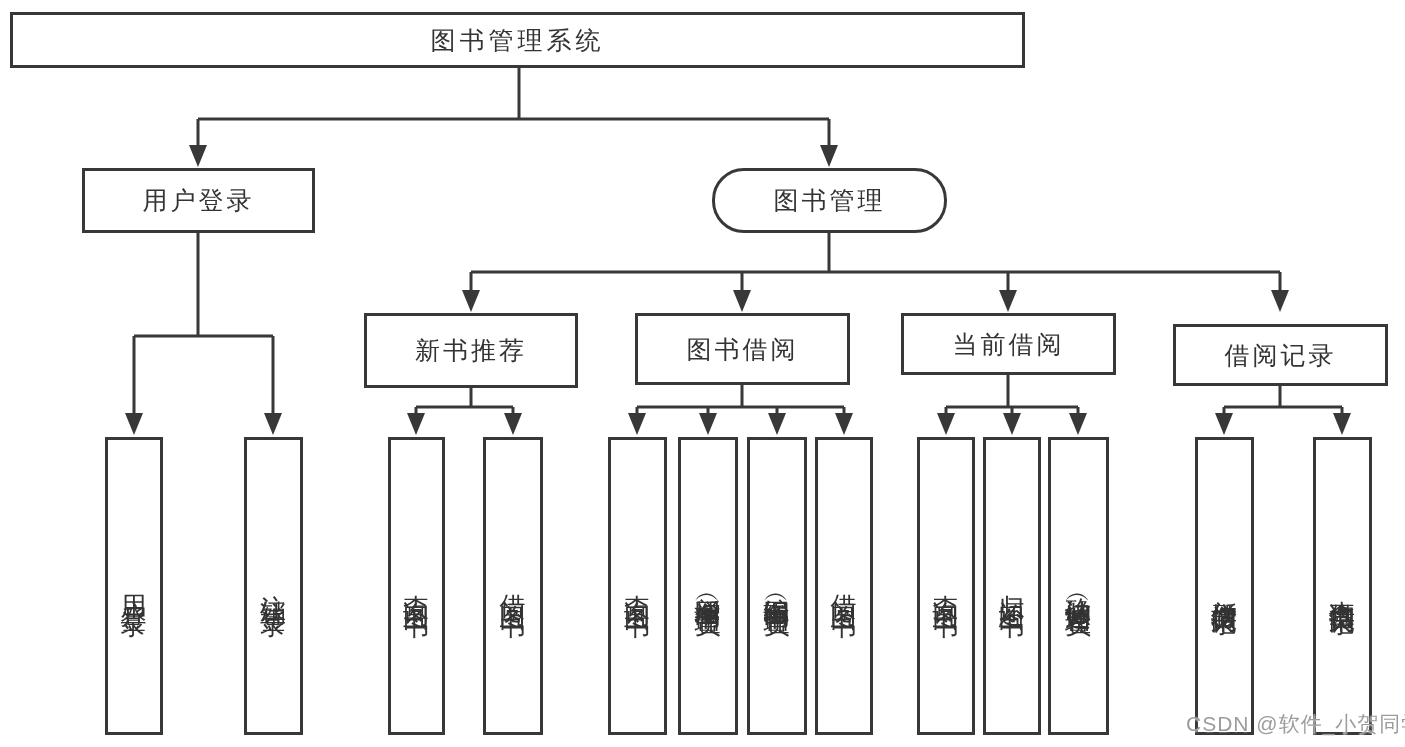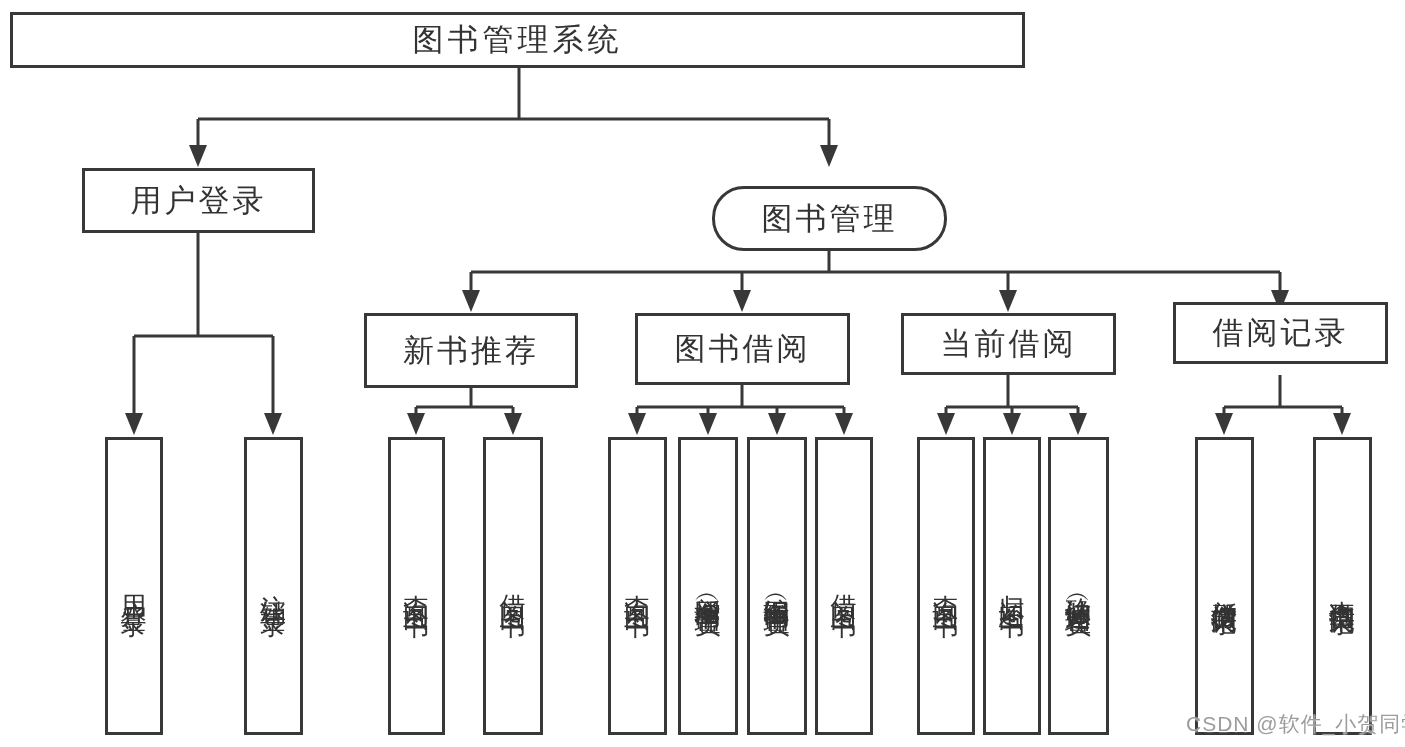--- a/index.html
+++ b/index.html
@@ -11,21 +11,21 @@
     color:#333333;
     overflow:hidden;
   }
   #wires{position:absolute;left:0;top:0;width:1405px;height:747px;}
   .hbox{
     position:absolute;
     box-sizing:border-box;
     border:3px solid #383838;
     background:#ffffff;
     display:flex;align-items:center;justify-content:center;
-    font-size:31px;letter-spacing:3px;
+    font-size:25px;letter-spacing:3px;
     white-space:nowrap;
   }
   .root{letter-spacing:4px;}
   .leaf{
     position:absolute;
     box-sizing:border-box;
     border:3px solid #383838;
     background:#ffffff;
     display:flex;align-items:center;justify-content:center;
     writing-mode:vertical-rl;
@@ -76,26 +76,26 @@
       <polygon points="1003,413 1021,413 1012,435"></polygon>
       <polygon points="1069,413 1087,413 1078,435"></polygon>
       <polygon points="1215,413 1233,413 1224,435"></polygon>
       <polygon points="1333,413 1351,413 1342,435"></polygon>
     </g>
   </svg>
 
   <div class="hbox root" style="left:10px;top:12px;width:1015px;height:56px;">图书管理系统</div>
 
   <div class="hbox" style="left:82px;top:168px;width:233px;height:65px;">用户登录</div>
-  <div class="hbox" style="left:712px;top:186px;width:235px;height:65px;border-radius:32px;">图书管理</div>
+  <div class="hbox" style="left:712px;top:168px;width:235px;height:65px;border-radius:32px;">图书管理</div>
 
   <div class="hbox" style="left:364px;top:313px;width:214px;height:75px;">新书推荐</div>
   <div class="hbox" style="left:635px;top:313px;width:215px;height:72px;">图书借阅</div>
   <div class="hbox" style="left:901px;top:313px;width:215px;height:62px;">当前借阅</div>
-  <div class="hbox" style="left:1173px;top:302px;width:215px;height:62px;">借阅记录</div>
+  <div class="hbox" style="left:1173px;top:324px;width:215px;height:62px;">借阅记录</div>
 
   <div class="leaf" style="left: 105px; top: 437px; width: 58px; height: 298px; letter-spacing: 6px;">用户登录</div>
   <div class="leaf" style="left: 244px; top: 437px; width: 59px; height: 298px; letter-spacing: 6px;">注销登录</div>
 
   <div class="leaf" style="left: 388px; top: 437px; width: 57px; height: 298px; letter-spacing: 6px;">查询图书</div>
   <div class="leaf" style="left: 483px; top: 437px; width: 60px; height: 298px; letter-spacing: 6px;">借阅图书</div>
 
   <div class="leaf" style="left: 608px; top: 437px; width: 59px; height: 298px; letter-spacing: 6px;">查询图书</div>
   <div class="leaf" style="left: 678px; top: 437px; width: 60px; height: 298px; letter-spacing: 2px;">新增图书（管理员）</div>
   <div class="leaf" style="left: 747px; top: 437px; width: 60px; height: 298px; letter-spacing: 2px;">编辑图书（管理员）</div>

